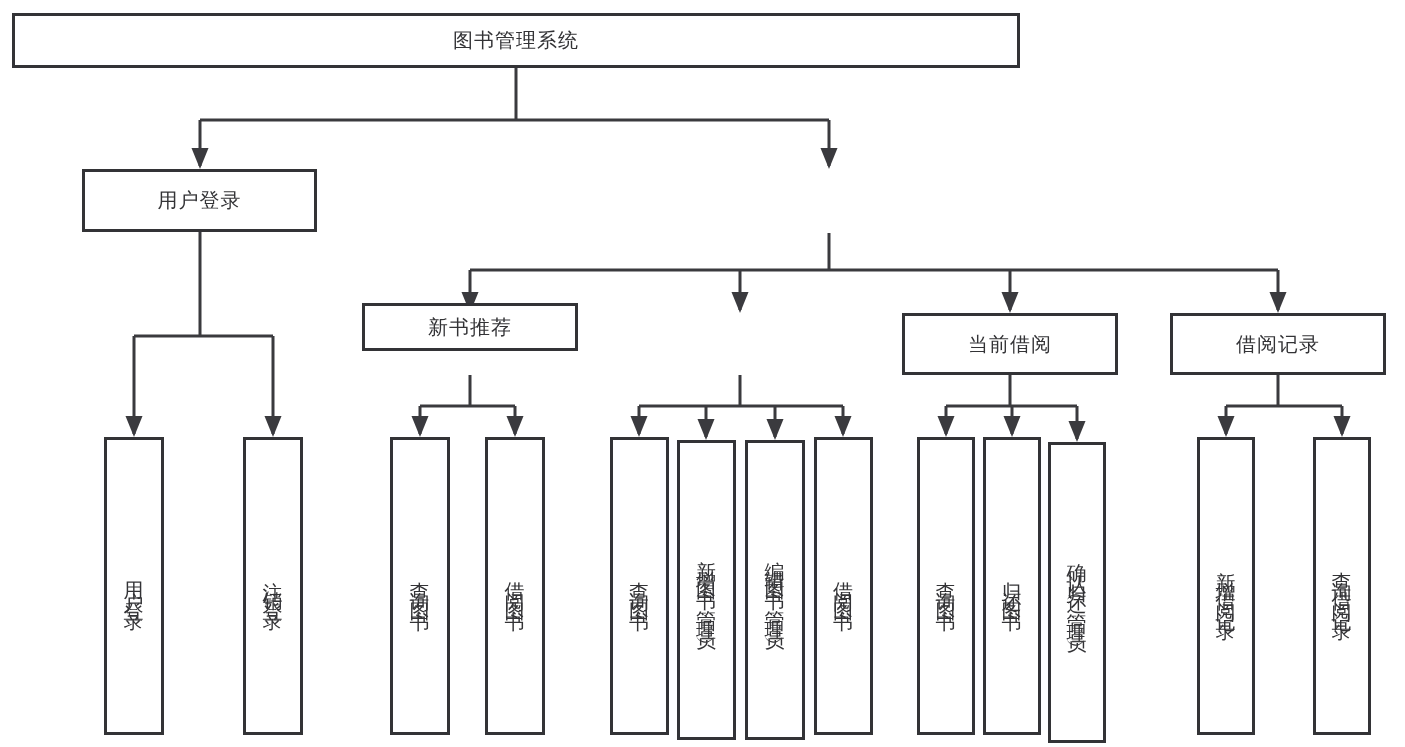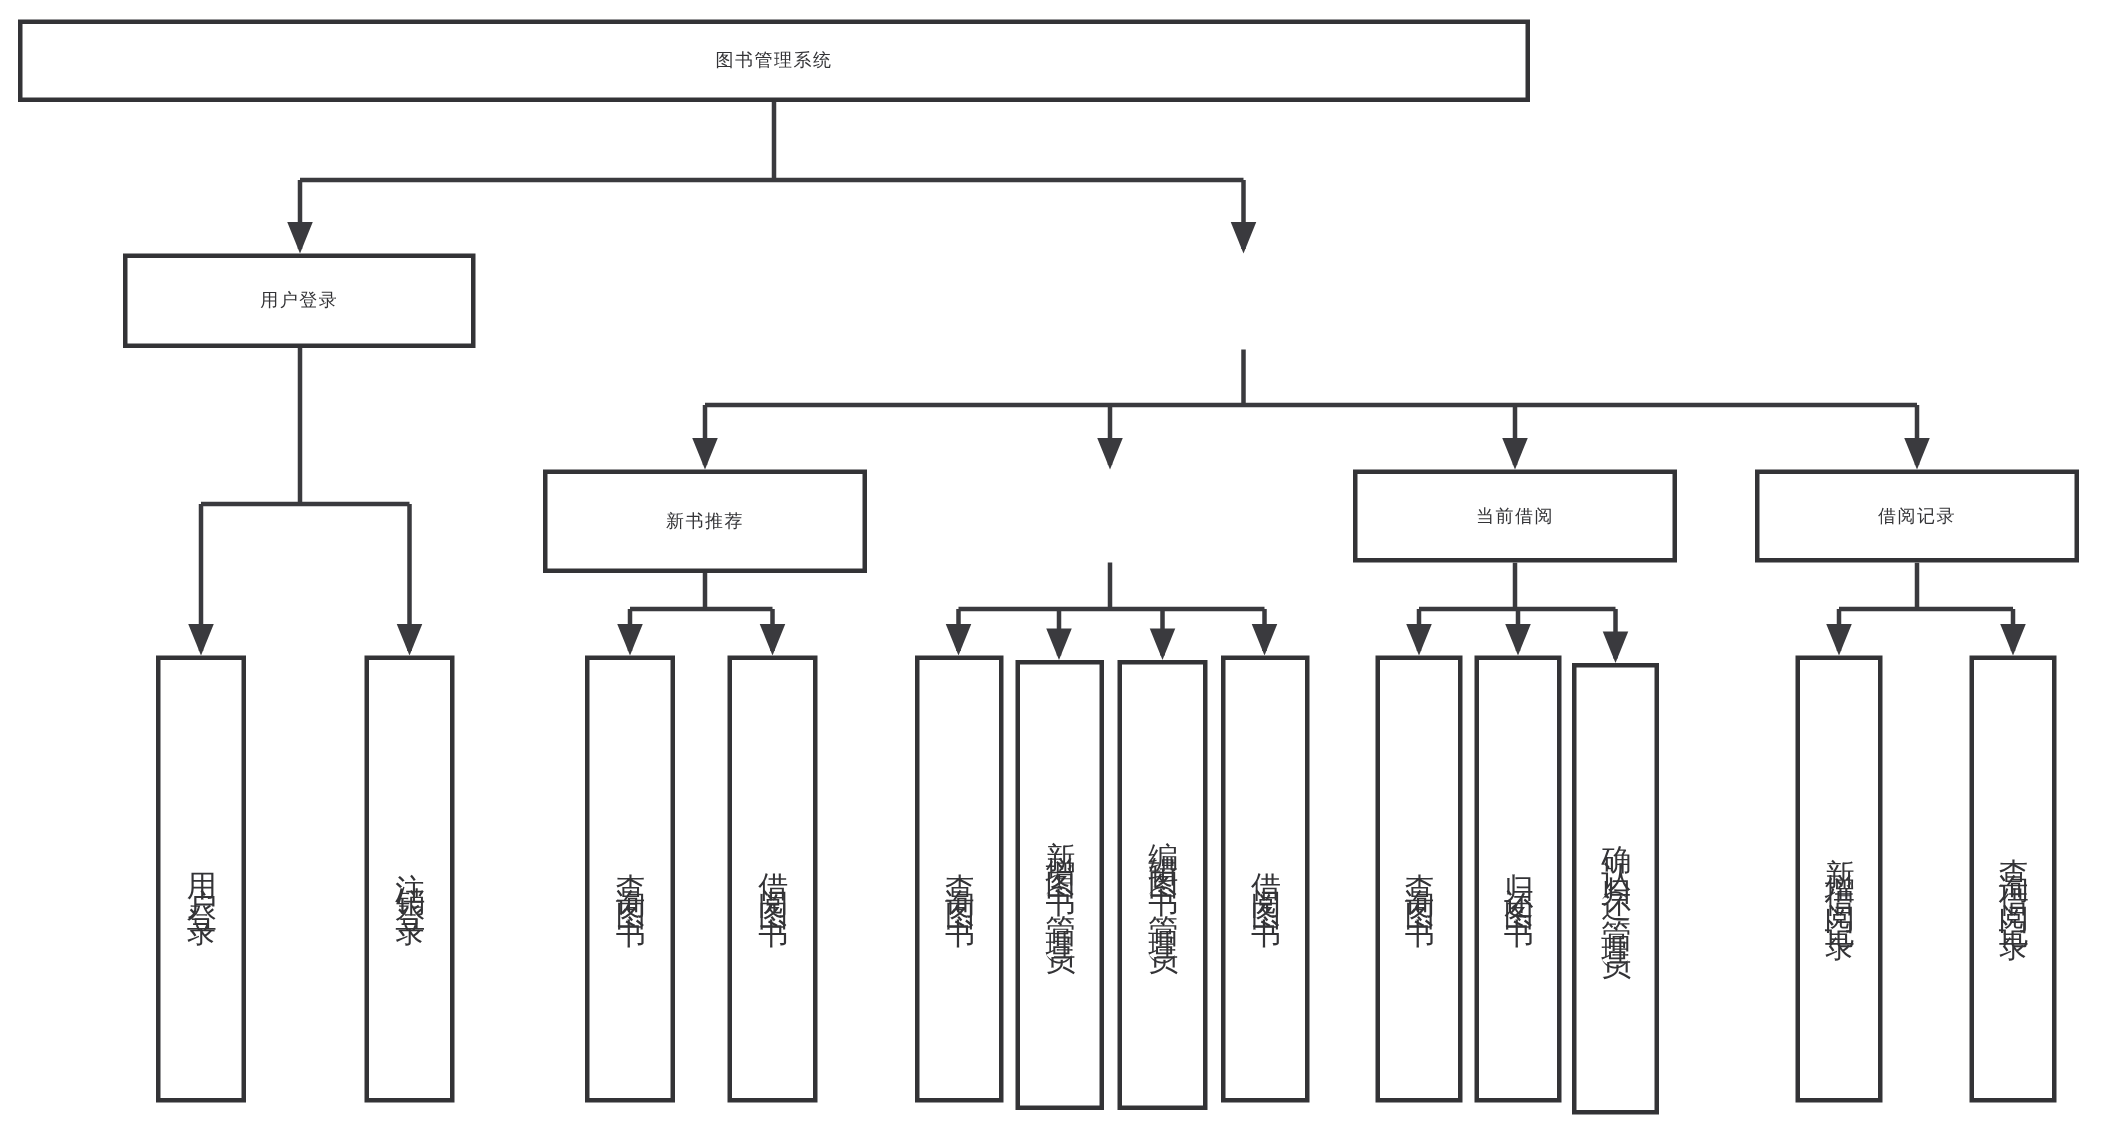--- a/index.html
+++ b/index.html
@@ -5,21 +5,21 @@
   html,body{margin:0;padding:0;background:#ffffff;}
   .canvas{
     position:relative;width:1405px;height:747px;background:#ffffff;overflow:hidden;
     font-family:"Liberation Sans",sans-serif;color:#333336;
   }
   .connector-layer{position:absolute;left:0;top:0;width:1405px;height:747px;z-index:1;}
   .box{
     position:absolute;box-sizing:border-box;border:3px solid #333336;background:#ffffff;
     display:flex;align-items:center;justify-content:center;z-index:2;
   }
-  .hlabel{font-size:12px;letter-spacing:1px;white-space:nowrap;}
+  .hlabel{font-size:20px;letter-spacing:1px;white-space:nowrap;}
   .leaf .vlabel{
     writing-mode:vertical-rl;text-orientation:mixed;
     font-size:20px;letter-spacing:10px;line-height:1;white-space:nowrap;
   }
   .watermark{
     position:absolute;left:1180px;top:714px;z-index:5;
     font-size:20px;color:#b3b3b3;white-space:nowrap;
     text-shadow:1px 1px 0 #ffffff,-1px -1px 0 #ffffff,1px -1px 0 #ffffff,-1px 1px 0 #ffffff;
   }
 </style>
@@ -61,21 +61,21 @@
   </svg>
 
   <div class="box" style="left:12px;top:13px;width:1008px;height:55px">
     <span class="hlabel">图书管理系统</span>
   </div>
 
   <div class="box" style="left:82px;top:169px;width:235px;height:63px">
     <span class="hlabel">用户登录</span>
   </div>
 
-  <div class="box" style="left:362px;top:313px;width:216px;height:69px">
+  <div class="box" style="left:362px;top:303px;width:216px;height:48px">
     <span class="hlabel">新书推荐</span>
   </div>
   <div class="box" style="left:902px;top:313px;width:216px;height:62px">
     <span class="hlabel">当前借阅</span>
   </div>
   <div class="box" style="left:1170px;top:313px;width:216px;height:62px">
     <span class="hlabel">借阅记录</span>
   </div>
 
   <div class="box leaf" style="left:104px;top:437px;width:60px;height:298px">

